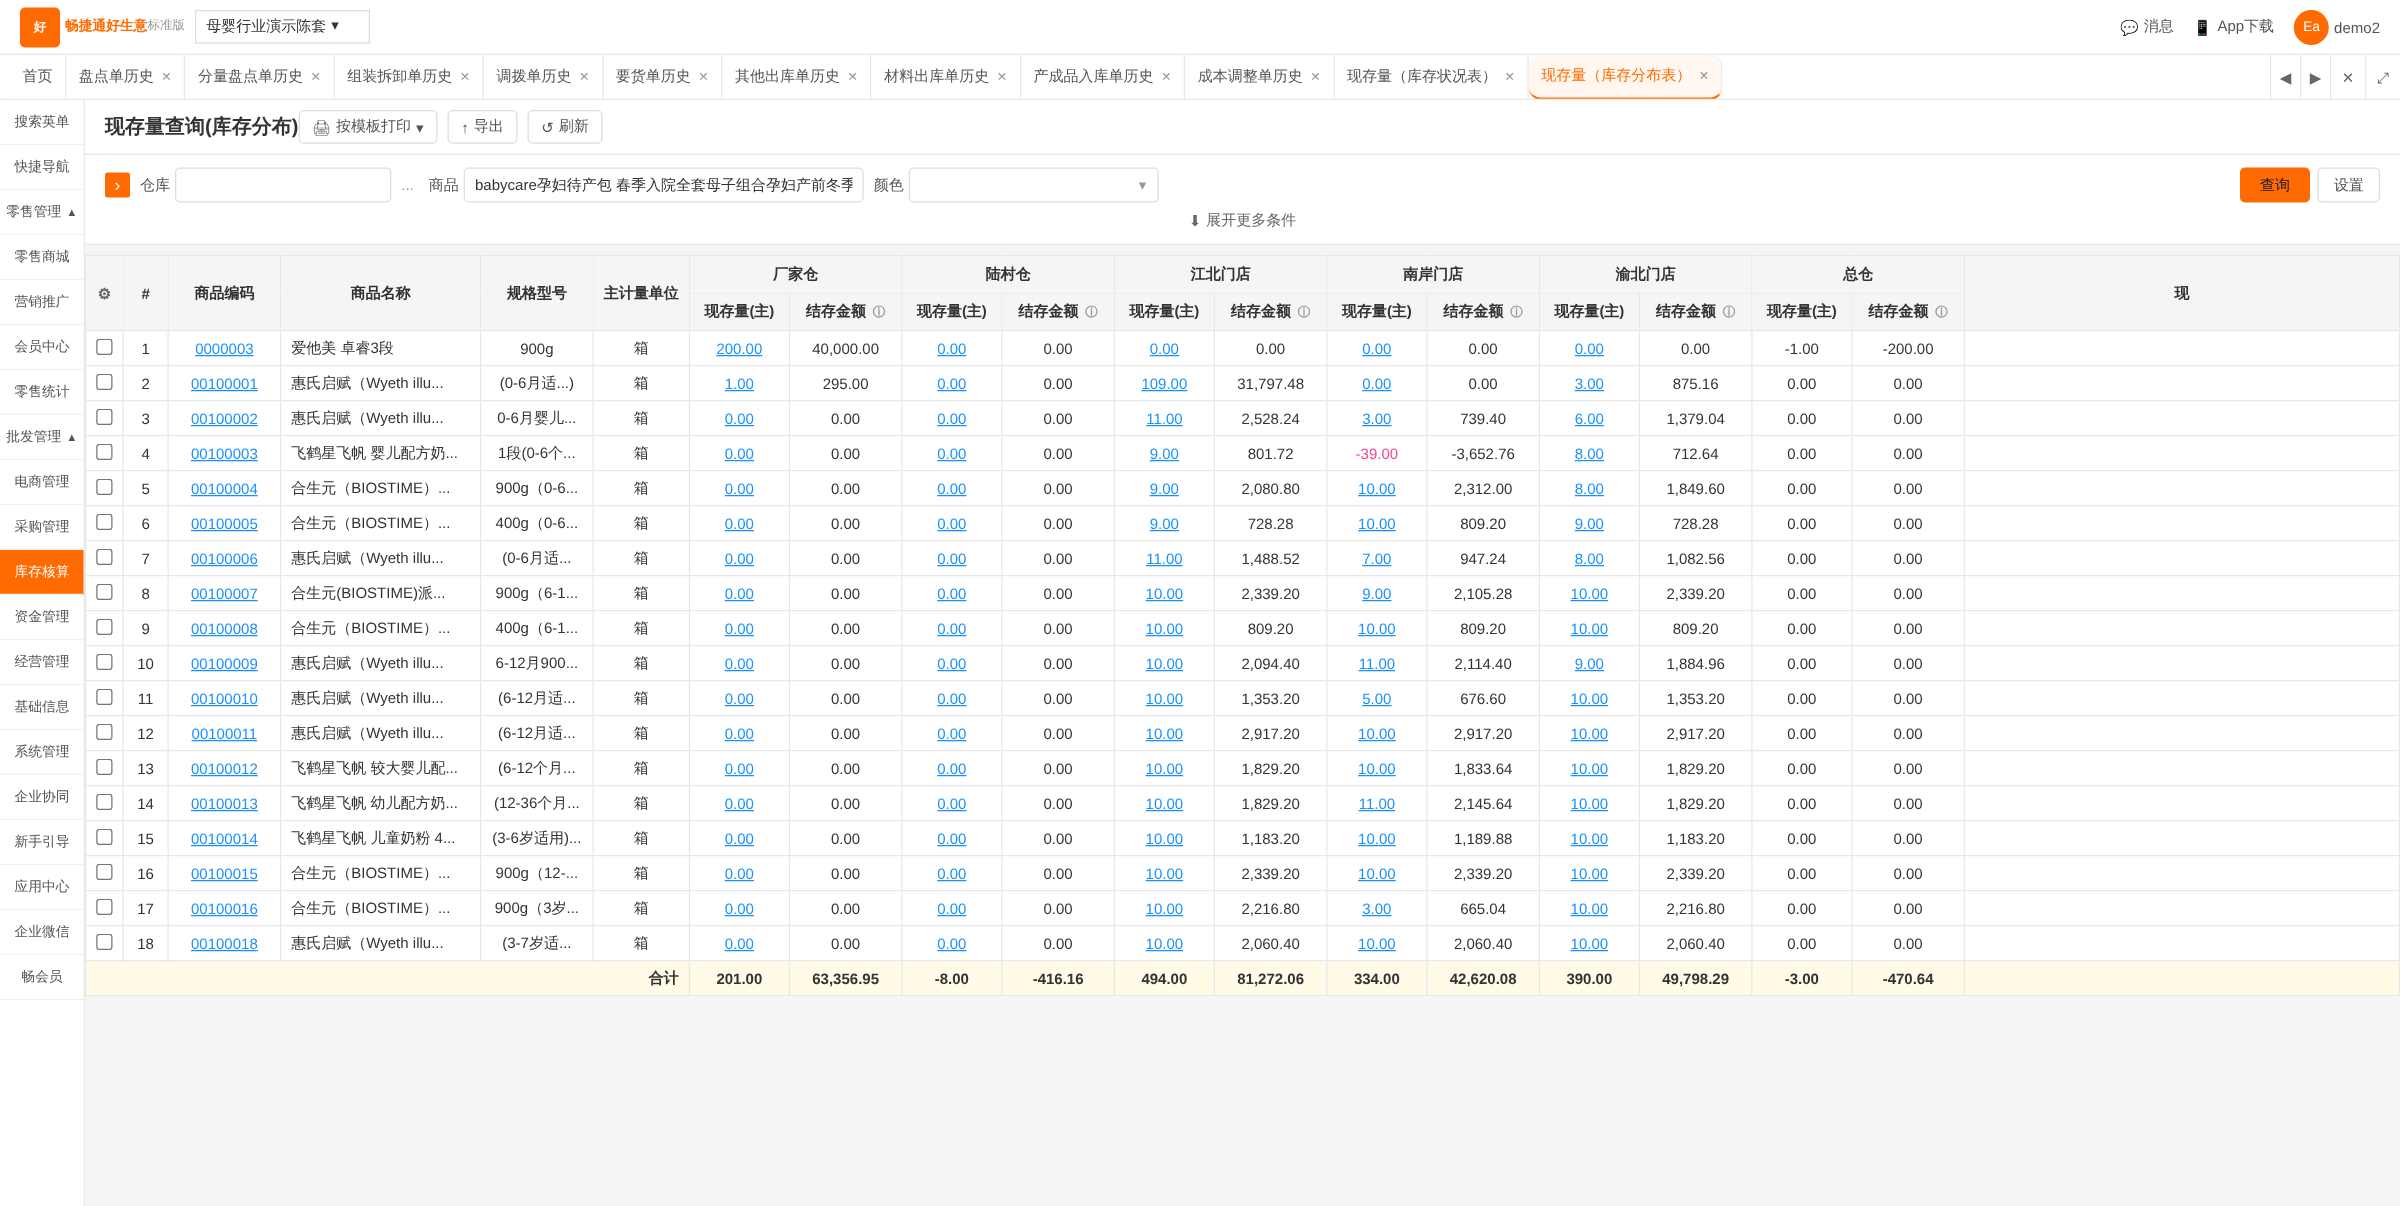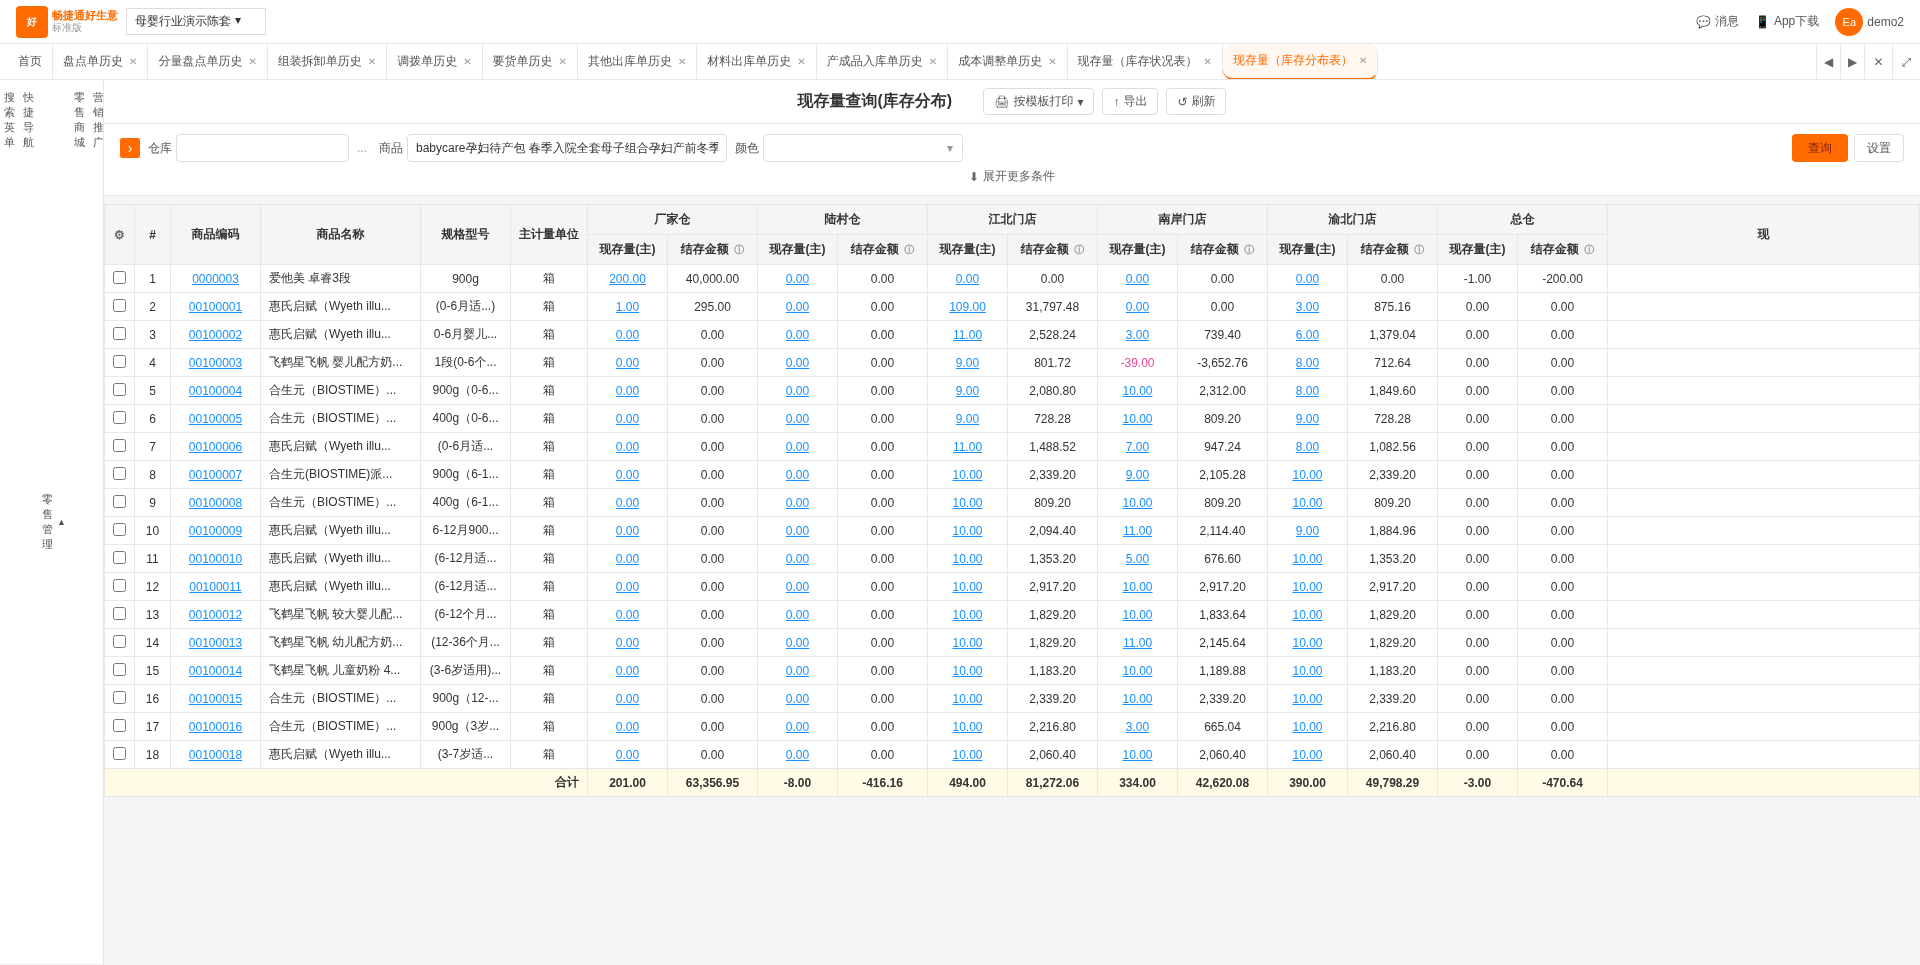--- a/index.html
+++ b/index.html
@@ -55,25 +55,25 @@
     .nav-close-all { width: 28px; height: 36px; display: flex; align-items: center; justify-content: center; cursor: pointer; border-left: 1px solid #e8e8e8; color: #666; }
 
     
     .main-layout {
       display: flex;
       height: calc(965px - 44px - 36px);
     }
 
     
     .sidebar {
-      width: 104px;
+      width: 68px;
       background: #fff;
       border-right: 1px solid #e8e8e8;
       display: flex;
-      flex-direction: row;
+      flex-direction: column;
       overflow-y: auto;
     }
     .sidebar-item {
       padding: 10px 4px;
       text-align: center;
       cursor: pointer;
       font-size: 11px;
       color: #555;
       border-bottom: 1px solid #f0f0f0;
       position: relative;
@@ -93,22 +93,21 @@
       flex-direction: column;
       background: #f5f5f5;
     }
 
     .page-header {
       background: #fff;
       padding: 8px 16px 0 16px;
       border-bottom: 1px solid #e8e8e8;
       display: flex;
       align-items: center;
-      justify-content: center;
-      gap: 31px;
+      justify-content: flex-start;
     }
     .page-title { font-size: 16px; font-weight: 600; color: #333; padding-bottom: 8px; }
     .page-actions { display: flex; align-items: center; gap: 8px; padding-bottom: 8px; }
     .btn-print { display: flex; align-items: center; gap: 4px; padding: 4px 10px; border: 1px solid #ddd; border-radius: 4px; background: #fff; cursor: pointer; color: #555; font-size: 12px; }
     .btn-export { display: flex; align-items: center; gap: 4px; padding: 4px 10px; border: 1px solid #ddd; border-radius: 4px; background: #fff; cursor: pointer; color: #555; font-size: 12px; }
     .btn-refresh { display: flex; align-items: center; gap: 4px; padding: 4px 10px; border: 1px solid #ddd; border-radius: 4px; background: #fff; cursor: pointer; color: #555; font-size: 12px; }
 
     
     .filter-area {
       background: #fff;
@@ -130,21 +129,21 @@
       border: 1px solid #ddd;
       border-radius: 4px;
       padding: 4px 8px;
       font-size: 12px;
       min-width: 320px;
       height: 28px;
       color: #333;
     }
     .btn-search {
       background: #ff6b00;
-      color: #7f1d1d;
+      color: #0f172a;
       border: none;
       border-radius: 4px;
       padding: 4px 16px;
       cursor: pointer;
       font-size: 12px;
       height: 28px;
     }
     .btn-setting {
       background: #fff;
       color: #555;
@@ -235,21 +234,21 @@
       background: #f5f5f5;
     }
   </style>
 </head>
 <body>
 
 <div class="top-bar">
   <div class="top-bar-left">
     <div class="logo-area">
       <div class="logo-icon">好</div>
-      <div style="display:flex;flex-direction:column;line-height:1.2;">
+      <div style="display:flex;line-height:1.2;">
         <span style="font-size:11px;color:#ff6b00;font-weight:600;">畅捷通好生意</span>
         <span style="font-size:10px;color:#999;">标准版</span>
       </div>
     </div>
     <div class="industry-select">
       <span>母婴行业演示陈套</span>
       <span>▾</span>
     </div>
   </div>
   <div class="top-bar-right">

